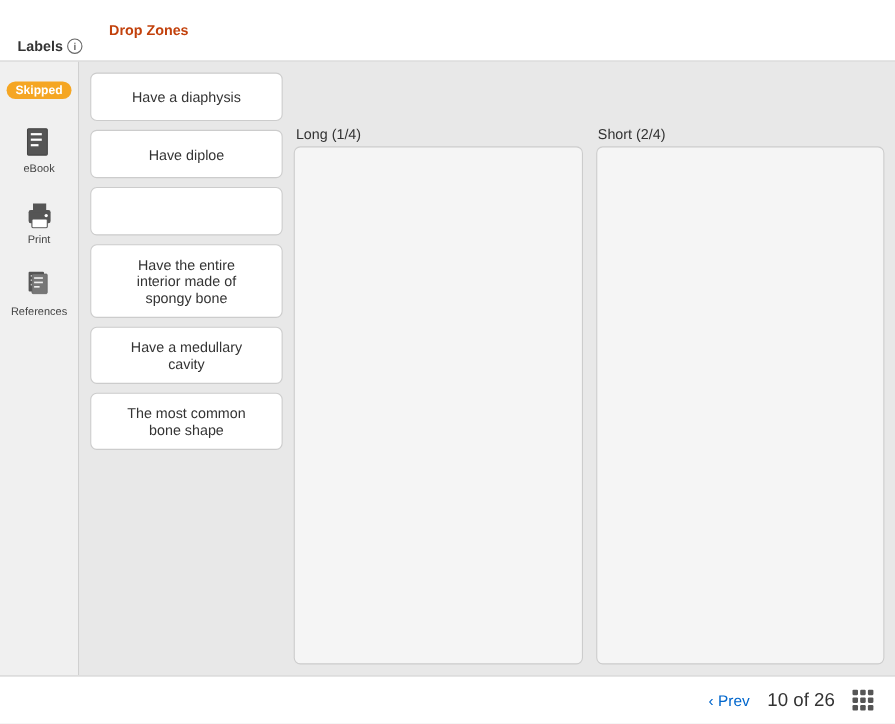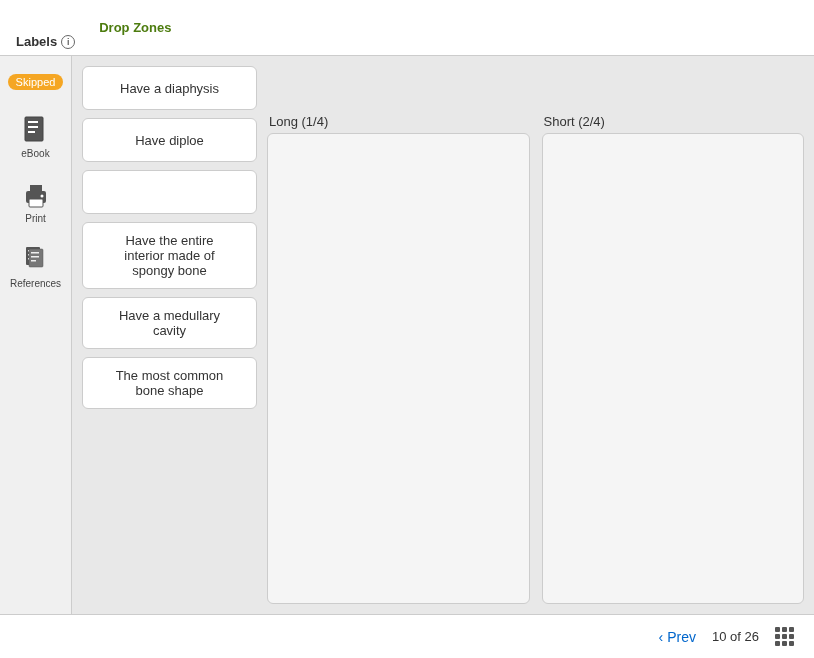--- a/index.html
+++ b/index.html
@@ -39,21 +39,21 @@
       border: 1.5px solid #666;
       display: inline-flex;
       align-items: center;
       justify-content: center;
       font-size: 9px;
       color: #666;
       font-weight: bold;
     }
     .top-bar-dropzones {
       font-size: 13px;
-      color: #4d7c0f;
+      color: #c2410c;
       font-weight: 600;
     }
 
     
     .main-layout {
       display: flex;
       flex: 1;
       overflow: hidden;
     }
 
@@ -89,21 +89,21 @@
       color: #444;
       text-align: left;
       margin-top: 2px;
     }
     .skipped-badge {
       background: #f5a623;
       color: #fff;
       border-radius: 12px;
       padding: 2px 8px;
       font-size: 11px;
-      font-weight: normal;
+      font-weight: bold;
       margin-bottom: 4px;
     }
 
     
     .content-area {
       flex: 1;
       display: flex;
       padding: 10px;
       gap: 10px;
       background: #e8e8e8;
@@ -183,21 +183,21 @@
       display: flex;
       align-items: center;
       gap: 4px;
       color: #0066cc;
       font-size: 14px;
       cursor: pointer;
       background: none;
       border: none;
     }
     .page-info {
-      font-size: 13px;
+      font-size: 17px;
       color: #333;
     }
     .grid-icon {
       display: grid;
       grid-template-columns: repeat(3, 5px);
       grid-template-rows: repeat(3, 5px);
       gap: 2px;
     }
     .grid-dot {
       width: 5px;

